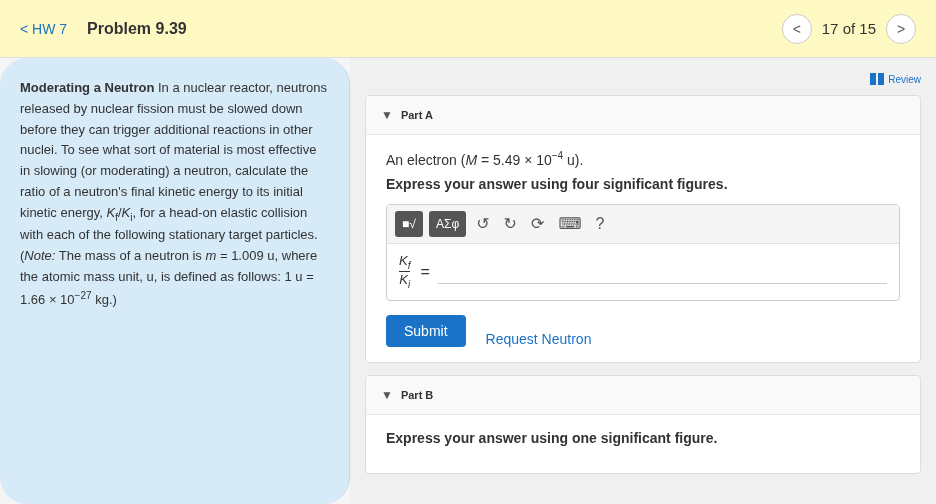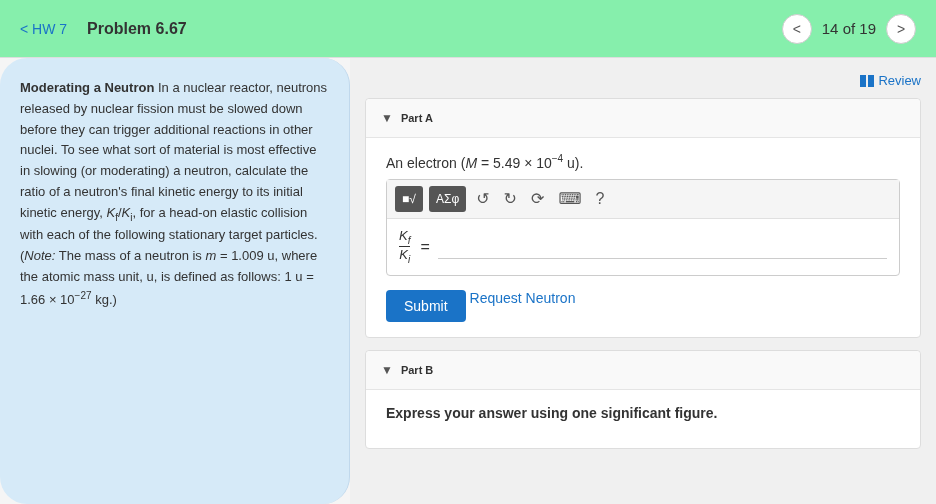--- a/index.html
+++ b/index.html
@@ -4,21 +4,21 @@
   <style>
     * { box-sizing: border-box; margin: 0; padding: 0; }
     body {
       font-family: Arial, sans-serif;
       font-size: 14px;
       background: #f5f5f5;
       color: #333;
     }
     
     .top-bar {
-      background: #86efac;
+      background: #fef9c3;
       border-bottom: 1px solid #ddd;
       display: flex;
       align-items: center;
       justify-content: space-between;
       padding: 10px 20px;
       height: 58px;
     }
     .top-bar-left {
       display: flex;
       align-items: center;
@@ -92,21 +92,21 @@
     }
 
     
     .review-bar {
       display: flex;
       justify-content: flex-end;
       padding: 5px 0 10px 0;
     }
     .review-link {
       color: #1a73c7;
-      font-size: 13px;
+      font-size: 10px;
       cursor: pointer;
       display: flex;
       align-items: center;
       gap: 4px;
     }
     .review-icon {
       display: inline-block;
       width: 14px;
       height: 12px;
       position: relative;
@@ -244,22 +244,22 @@
       border-bottom: 1px solid #ccc;
       outline: none;
       font-size: 14px;
       padding: 4px 0;
       background: transparent;
     }
 
     
     .buttons-row {
       display: flex;
-      align-items: flex-start;
-      gap: 4px;
+      align-items: flex-end;
+      gap: 20px;
       margin-top: 4px;
     }
     .submit-btn {
       background: #1a73c7;
       color: #fff;
       border: none;
       border-radius: 4px;
       padding: 8px 18px;
       font-size: 14px;
       cursor: pointer;
@@ -279,25 +279,25 @@
     
     sup { font-size: 10px; }
     sub { font-size: 10px; }
   </style>
 </head>
 <body>
 
 <div class="top-bar">
   <div class="top-bar-left">
     <a class="hw-link">&lt; HW 7</a>
-    <span class="problem-title">Problem 6.67</span>
+    <span class="problem-title">Problem 9.39</span>
   </div>
   <div class="top-bar-right">
     <button class="nav-btn">&lt;</button>
-    <span class="page-count">14 of 19</span>
+    <span class="page-count">17 of 15</span>
     <button class="nav-btn">&gt;</button>
   </div>
 </div>
 
 <div class="main-layout">
 
   <div class="left-panel">
     <p>
       <span class="bold-title">Moderating a Neutron</span>
       In a nuclear reactor, neutrons released by nuclear fission must be slowed down before they can trigger additional reactions in other nuclei. To see what sort of material is most effective in slowing (or moderating) a neutron, calculate the ratio of a neutron's final kinetic energy to its initial kinetic energy, <em>K</em><sub>f</sub>/<em>K</em><sub>i</sub>, for a head-on elastic collision with each of the following stationary target particles. (<em>Note:</em> The mass of a neutron is <em>m</em> = 1.009 u, where the atomic mass unit, u, is defined as follows: 1 u = 1.66 × 10<sup>−27</sup> kg.)
@@ -315,20 +315,21 @@
 
     <div class="part-section">
       <div class="part-header">
         <span class="arrow-icon">▼</span>
         <span class="part-label">Part A</span>
       </div>
       <div class="part-content">
         <p class="problem-text">
           An electron (<em>M</em> = 5.49 × 10<sup>−4</sup> u).
         </p>
+        <p class="instruction-text">Express your answer using four significant figures.</p>
 
         <div class="answer-area">
           <div class="answer-toolbar">
             <button class="toolbar-btn">
               <span>■√</span>
             </button>
             <button class="toolbar-btn">
               <span>AΣφ</span>
             </button>
             <button class="toolbar-icon-btn">

